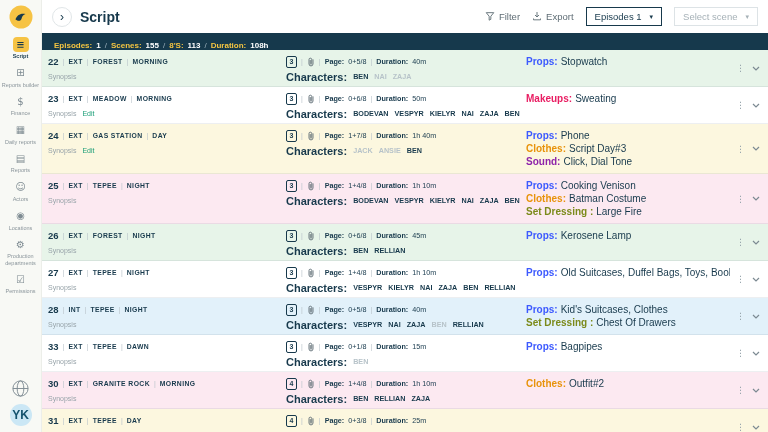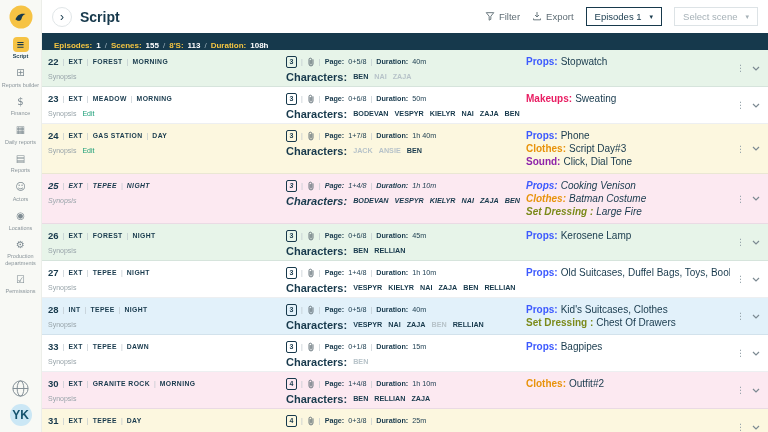--- a/index.html
+++ b/index.html
@@ -347,21 +347,21 @@
           </div>
           <div class="c4">
             <span class="kebab">⋮</span>
             <span class="chev-btn">
               <svg width="8" height="5" viewBox="0 0 8 5" fill="none" stroke="#7C8A92" stroke-width="1.2">
                 <path d="M1 1l3 3 3-3"></path>
               </svg>
             </span>
           </div>
         </div>
-        <div class="row" style="background: rgb(252, 233, 241); font-style: italic;">
+        <div class="row" style="background: rgb(252, 233, 241);">
           <div class="c1">
             <div class="line1">
               <span class="num">25</span>
               <span class="sep">|</span>
               <span class="tag">EXT</span>
               <span class="sep">|</span>
               <span class="tag">TEPEE</span>
               <span class="sep">|</span>
               <span class="tag">NIGHT</span>
             </div>

